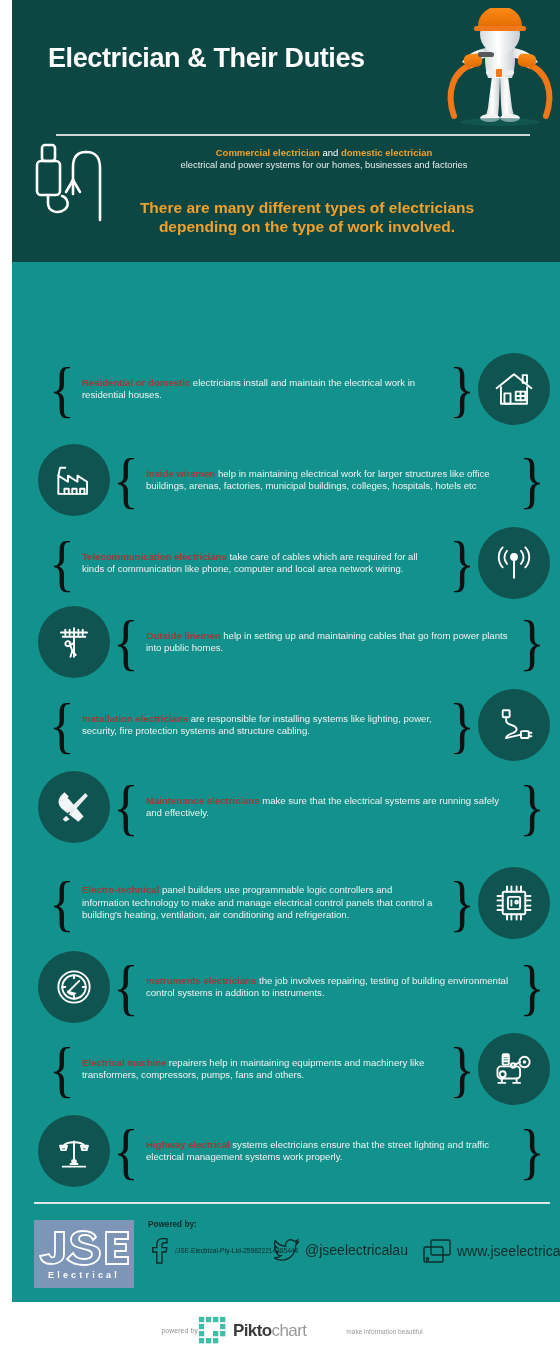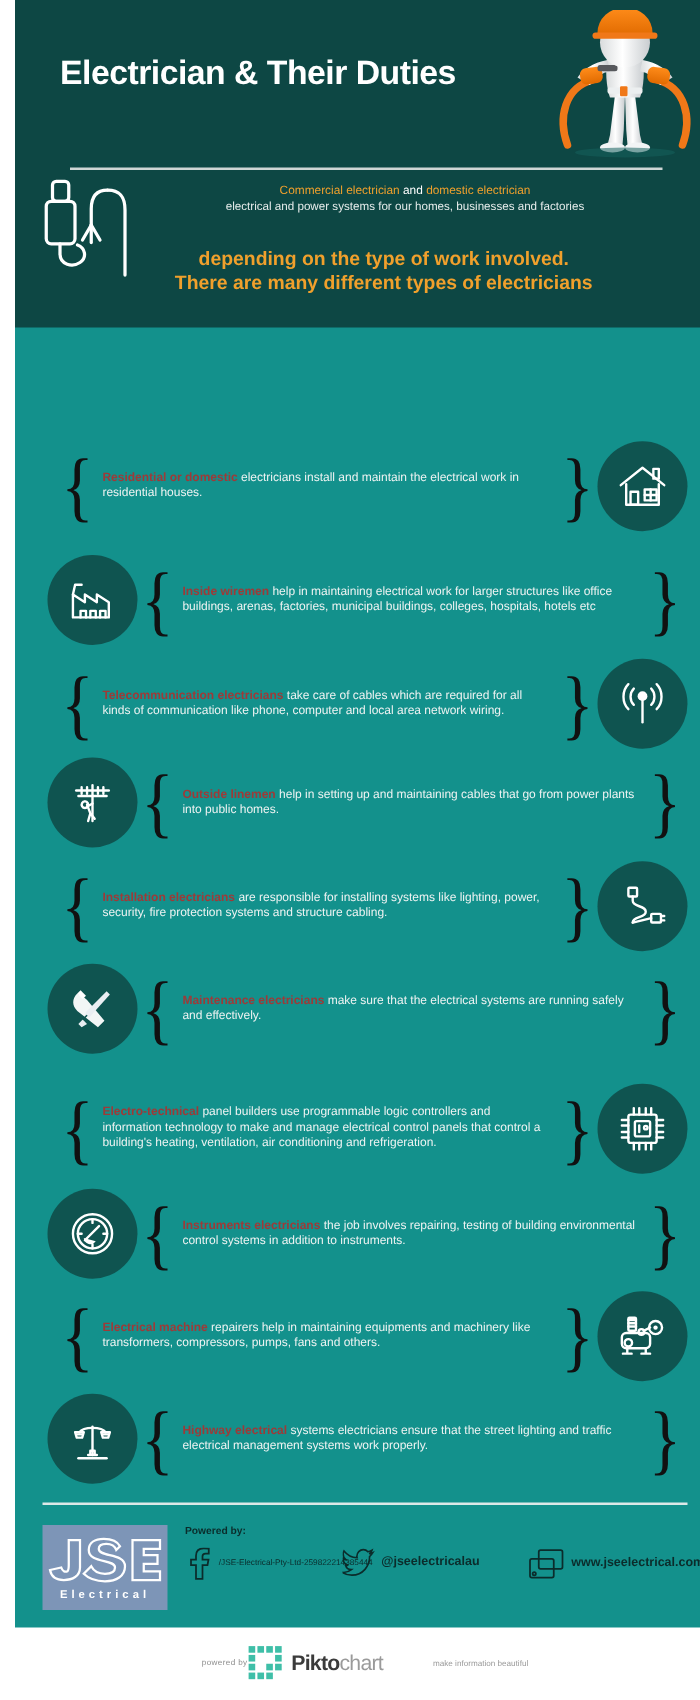--- a/index.html
+++ b/index.html
@@ -67,21 +67,21 @@
   }
 
   .intro {
     position: absolute;
     left: 96px;
     top: 146px;
     width: 432px;
     text-align: center;
   }
   .intro-line1 { font-size: 9.5px; line-height: 13px; color: #ffffff; font-weight: normal; }
-  .intro-line1 b { color: #f0a02c; font-weight: normal; }
+  .intro-line1 b { color: #f0a02c; font-weight: bold; }
   .intro-body { font-size: 9.3px; line-height: 12.5px; color: #e6eceb; }
 
   .intro-hero {
     position: absolute;
     left: 60px;
     top: 198px;
     width: 470px;
     text-align: center;
     font-size: 15.5px;
     line-height: 19px;
@@ -238,21 +238,21 @@
     top: 22px;
     display: flex;
     align-items: center;
   }
   .social .handle {
     font-size: 6.6px;
     line-height: 8px;
     color: #0b2c2b;
     padding-left: 5px;
   }
-  .social .handle.big { font-size: 10px; font-weight: bold; }
+  .social .handle.big { font-size: 14px; }
 
   
   .pikto-bar {
     position: absolute;
     left: 0;
     top: 1302px;
     width: 560px;
     height: 58px;
     background: #ffffff;
     display: flex;
@@ -339,22 +339,22 @@
     </div>
 
     <div class="intro">
       <div class="intro-line1">
         <b>Commercial electrician</b><span> and </span><b>domestic electrician</b>
       </div>
       <div class="intro-body">electrical and power systems for our homes, businesses and factories</div>
     </div>
 
     <div class="intro-hero">
+      <div>There are many different types of electricians</div>
       <div>depending on the type of work involved.</div>
-      <div>There are many different types of electricians</div>
     </div>
   </div>
 
 
   <div class="rows">
       <div class="row icon-right" style="top: 0px; height: 58px; padding-left: 34px; padding-right: 22px;">
         <div class="brace">{</div>
         <div class="text"><b>Residential  or domestic </b><span>electricians install and maintain the electrical work in residential houses.</span></div>
         <div class="brace">}</div>
         <div class="circle">

